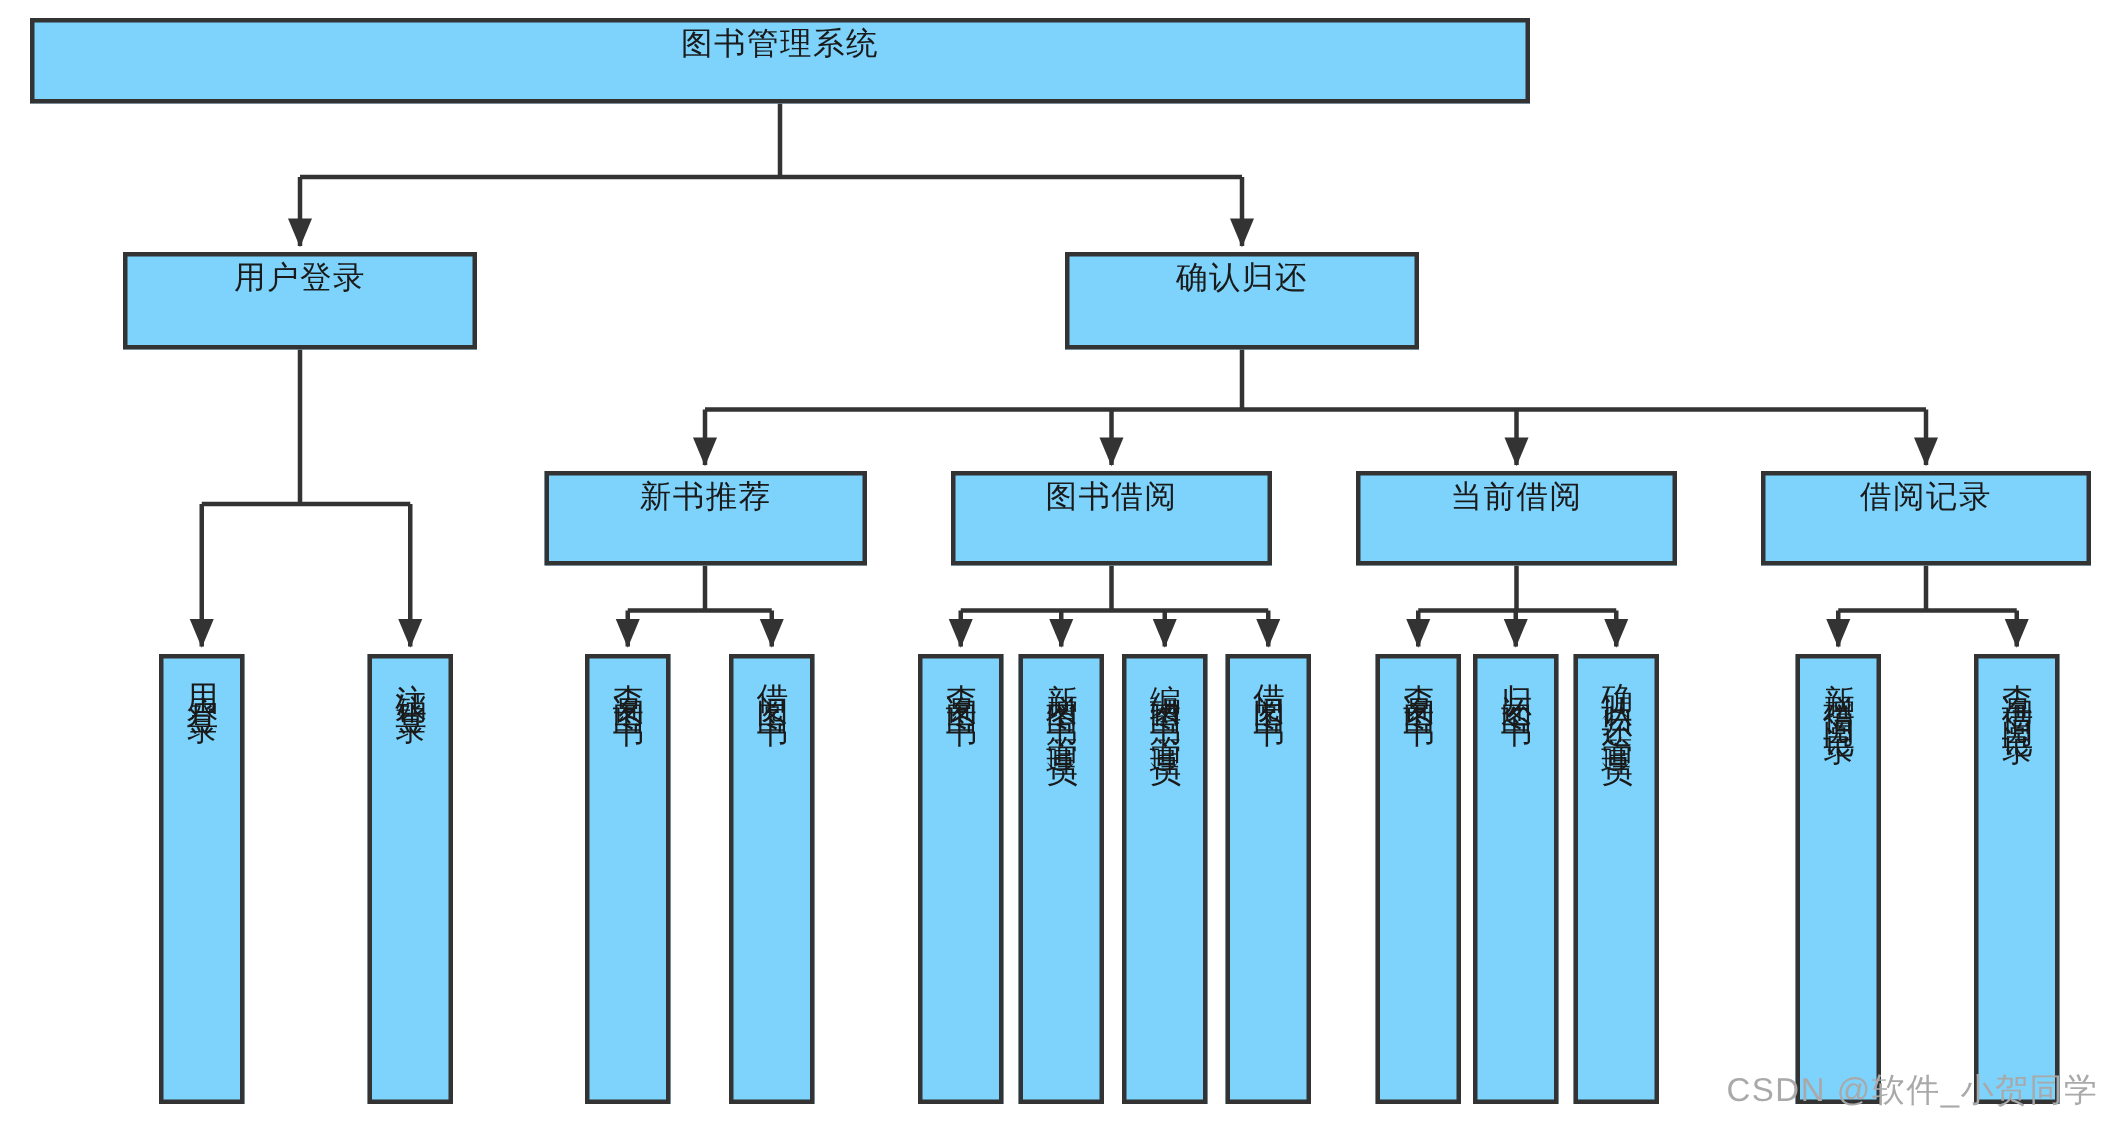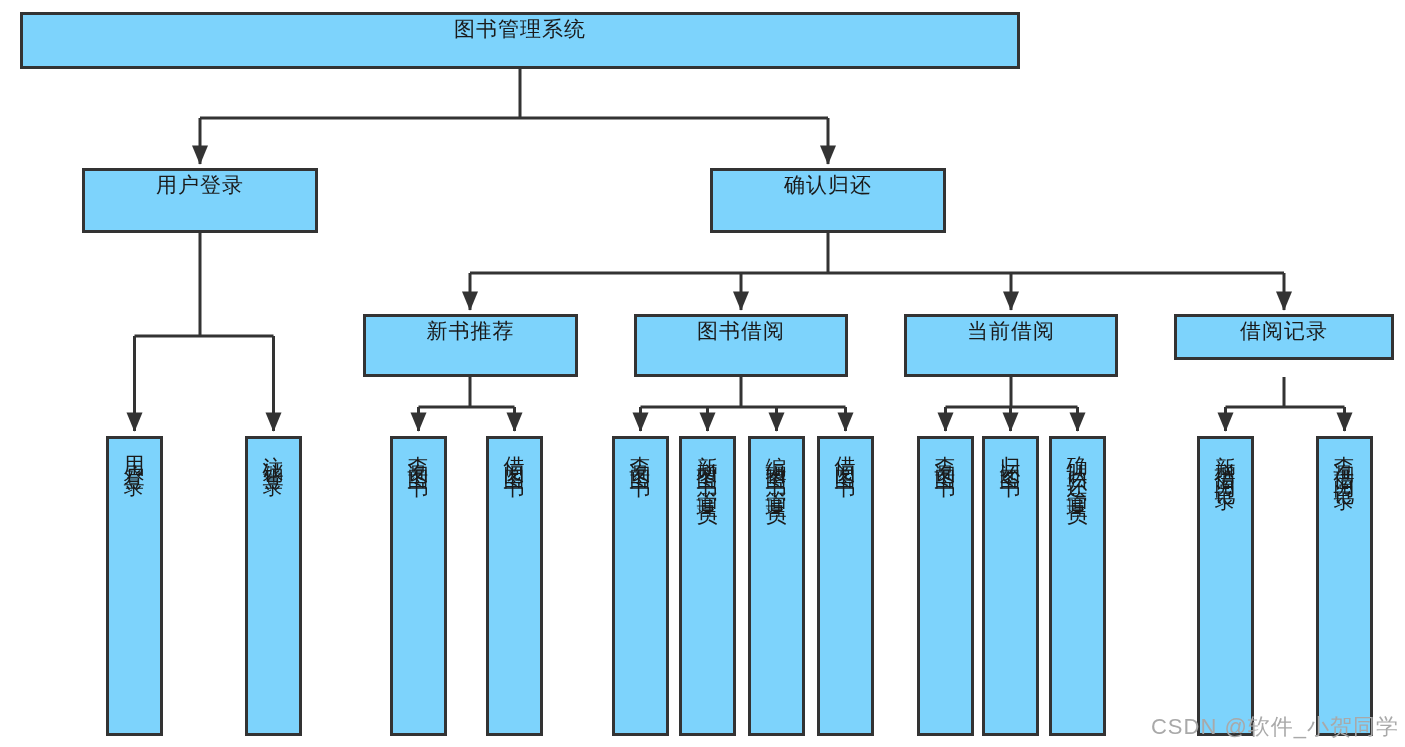--- a/index.html
+++ b/index.html
@@ -109,21 +109,21 @@
 
   <div class="node h" style="left:363px;top:314px;width:215px;height:63px">
     <span>新书推荐</span>
   </div>
   <div class="node h" style="left:904px;top:314px;width:214px;height:63px">
     <span>当前借阅</span>
   </div>
   <div class="node h" style="left:634px;top:314px;width:214px;height:63px">
     <span>图书借阅</span>
   </div>
-  <div class="node h" style="left:1174px;top:314px;width:220px;height:46px">
+  <div class="node h" style="left:1174px;top:314px;width:220px;height:63px">
     <span>借阅记录</span>
   </div>
 
   <div class="node v" style="left:106px;top:436px;width:57px;height:300px">
     <span>用户登录</span>
   </div>
   <div class="node v" style="left:245px;top:436px;width:57px;height:300px">
     <span>注销登录</span>
   </div>
 

